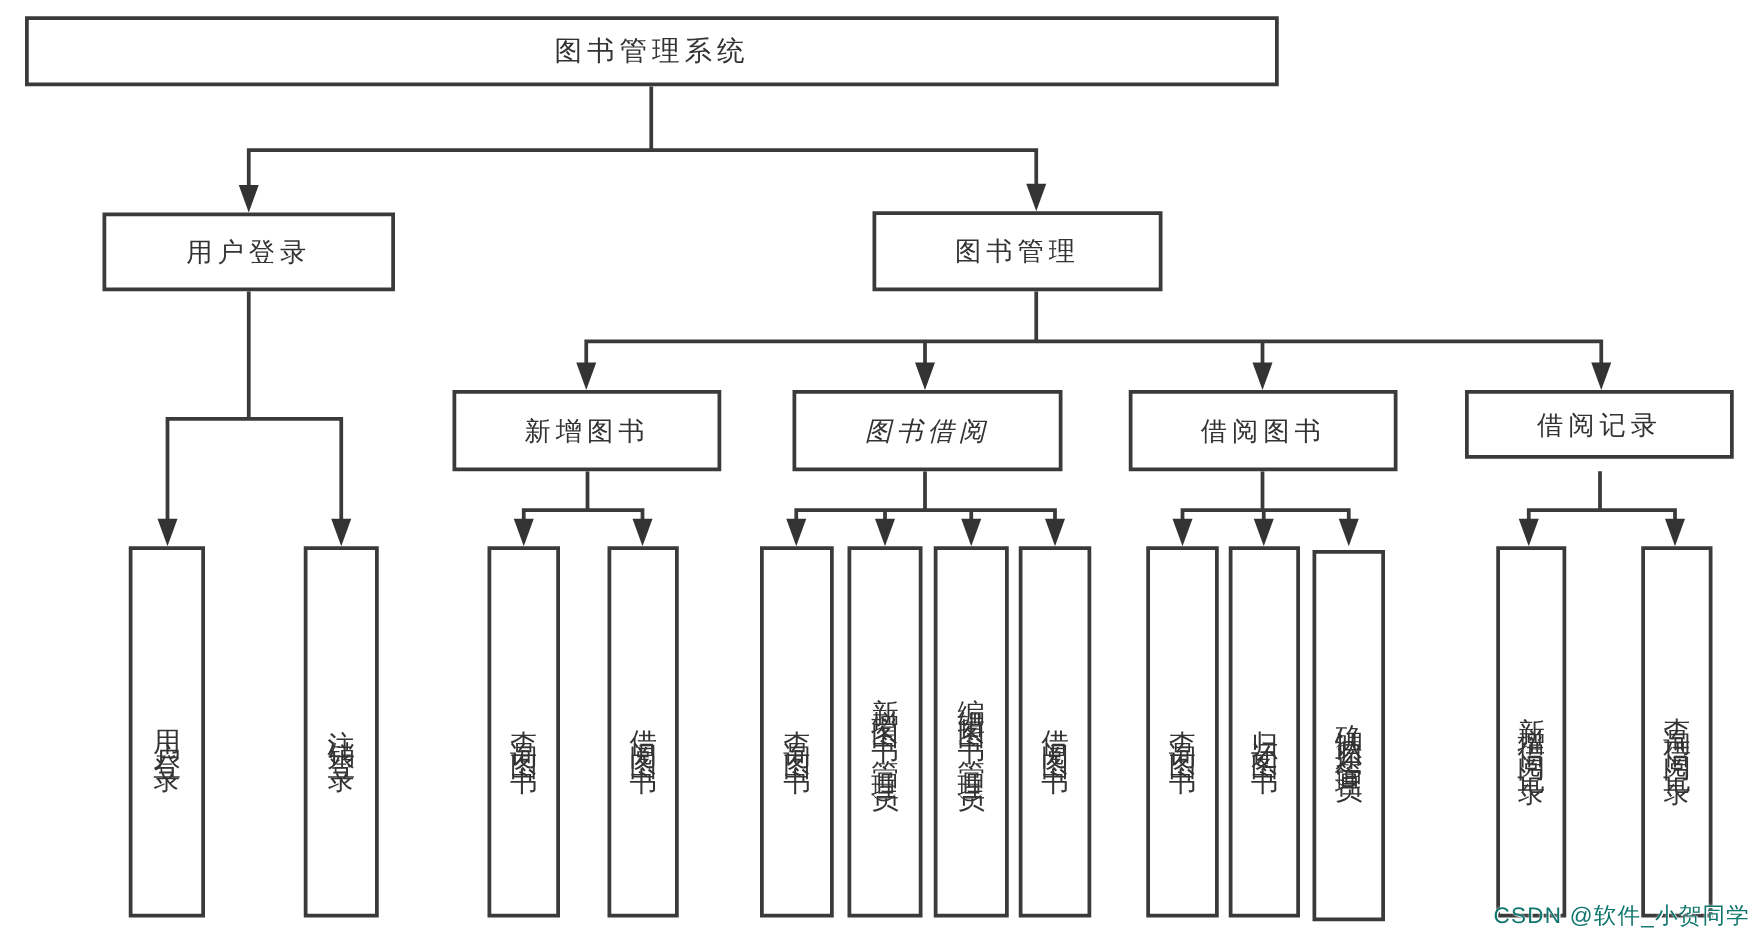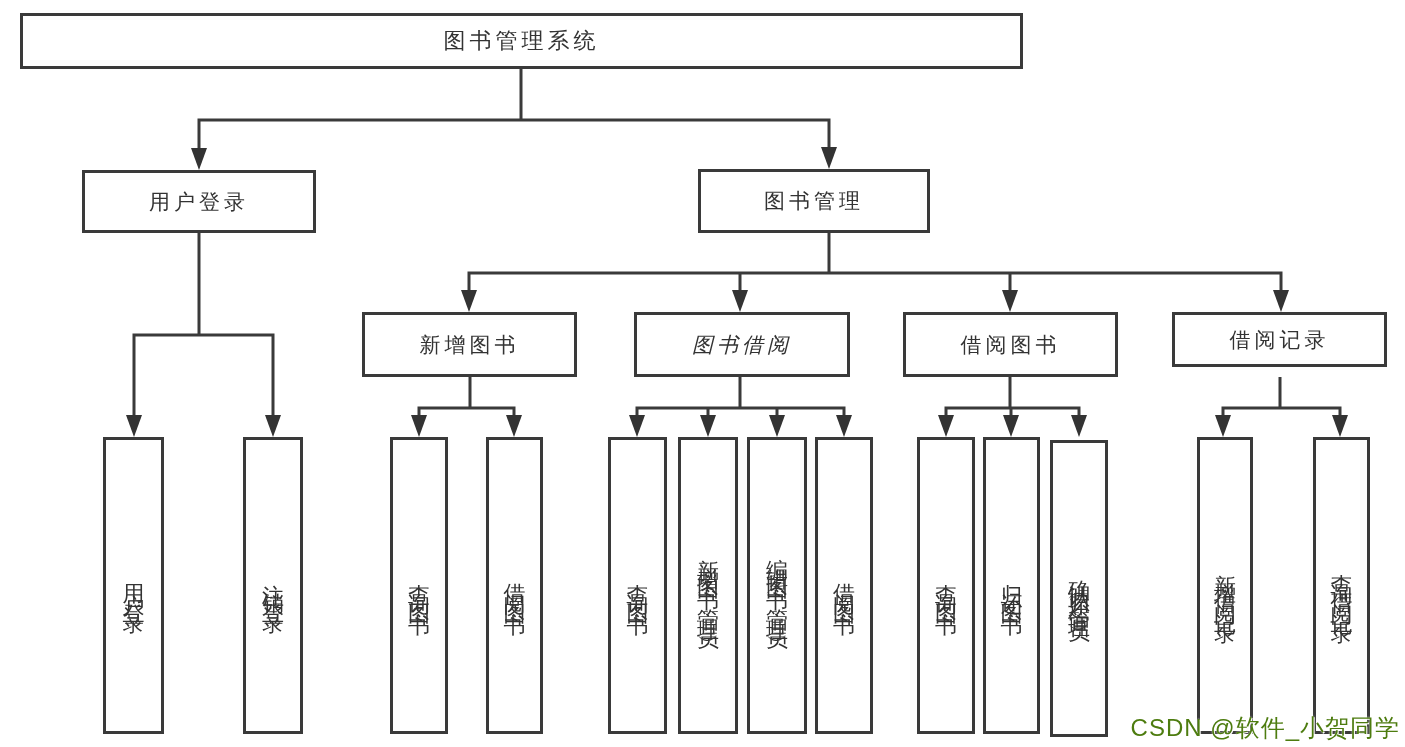--- a/index.html
+++ b/index.html
@@ -25,23 +25,23 @@
     writing-mode:vertical-rl;
     text-orientation:mixed;
     font-size:22px;
     letter-spacing:10px;
     line-height:1.1;
     white-space:nowrap;
   }
   .watermark{
     position:absolute;
     right:5px;bottom:3px;
-    font-size:24px;
+    font-size:18px;
     letter-spacing:1px;
-    color:#4d7c0f;
+    color:#0f766e;
     text-shadow:0 0 2px #ffffff, 1px 1px 0 #ffffff;
     z-index:5;
     white-space:nowrap;
     text-align:right;
   }
 </style>
 </head>
 <body>
 
 <div class="canvas">

